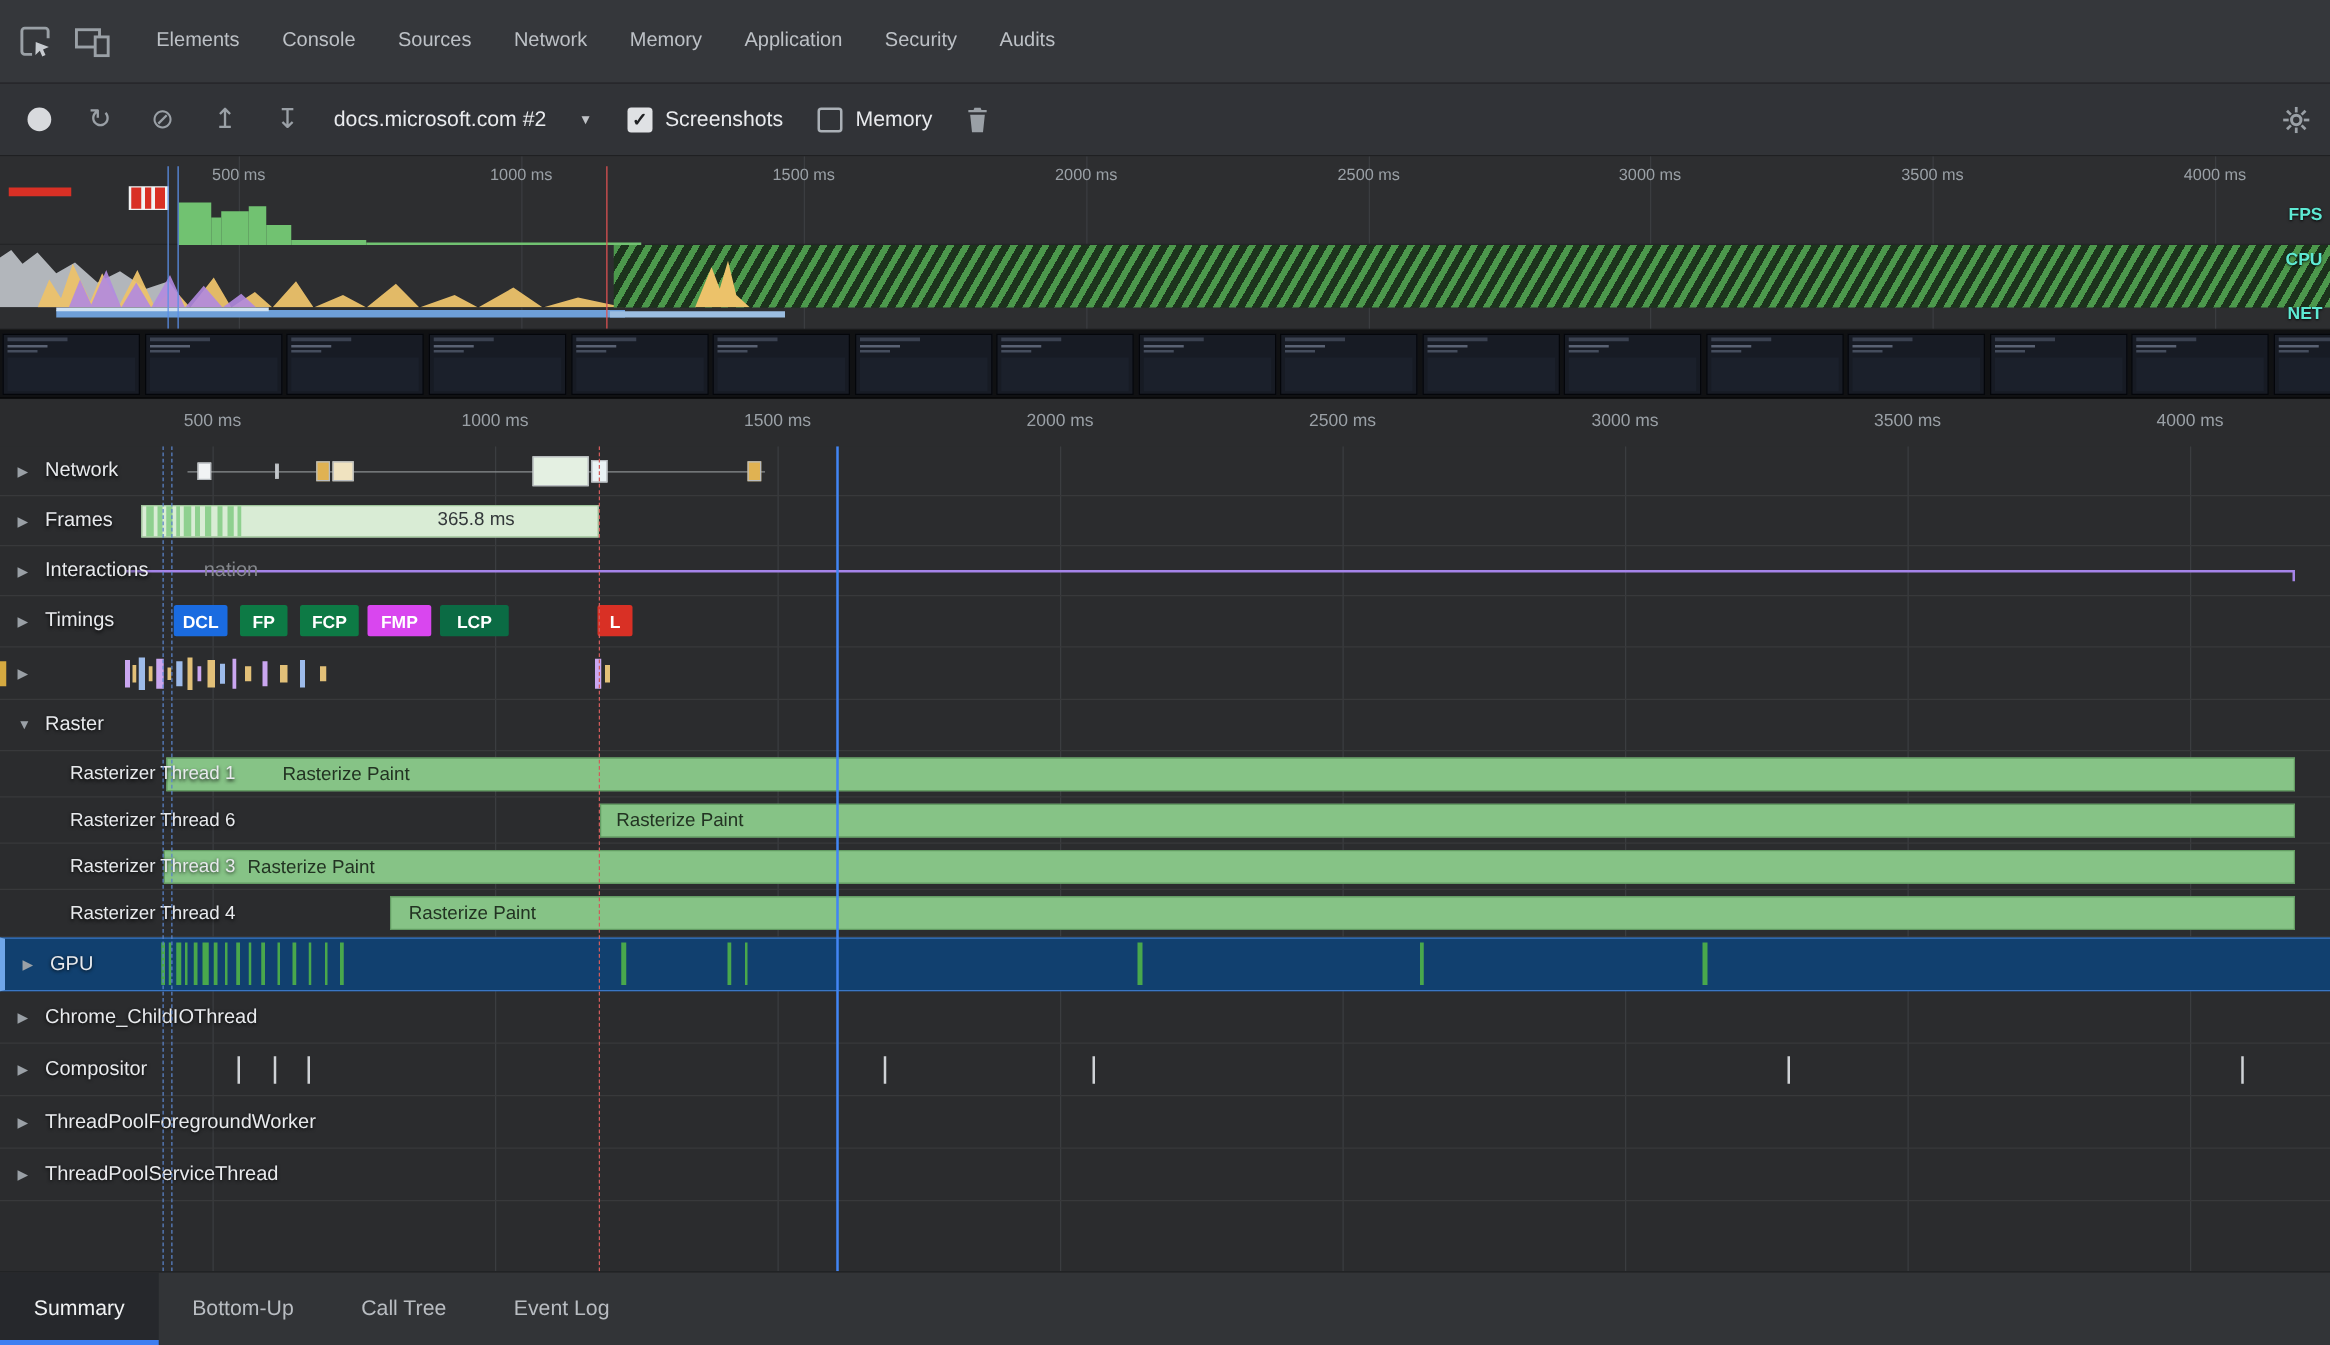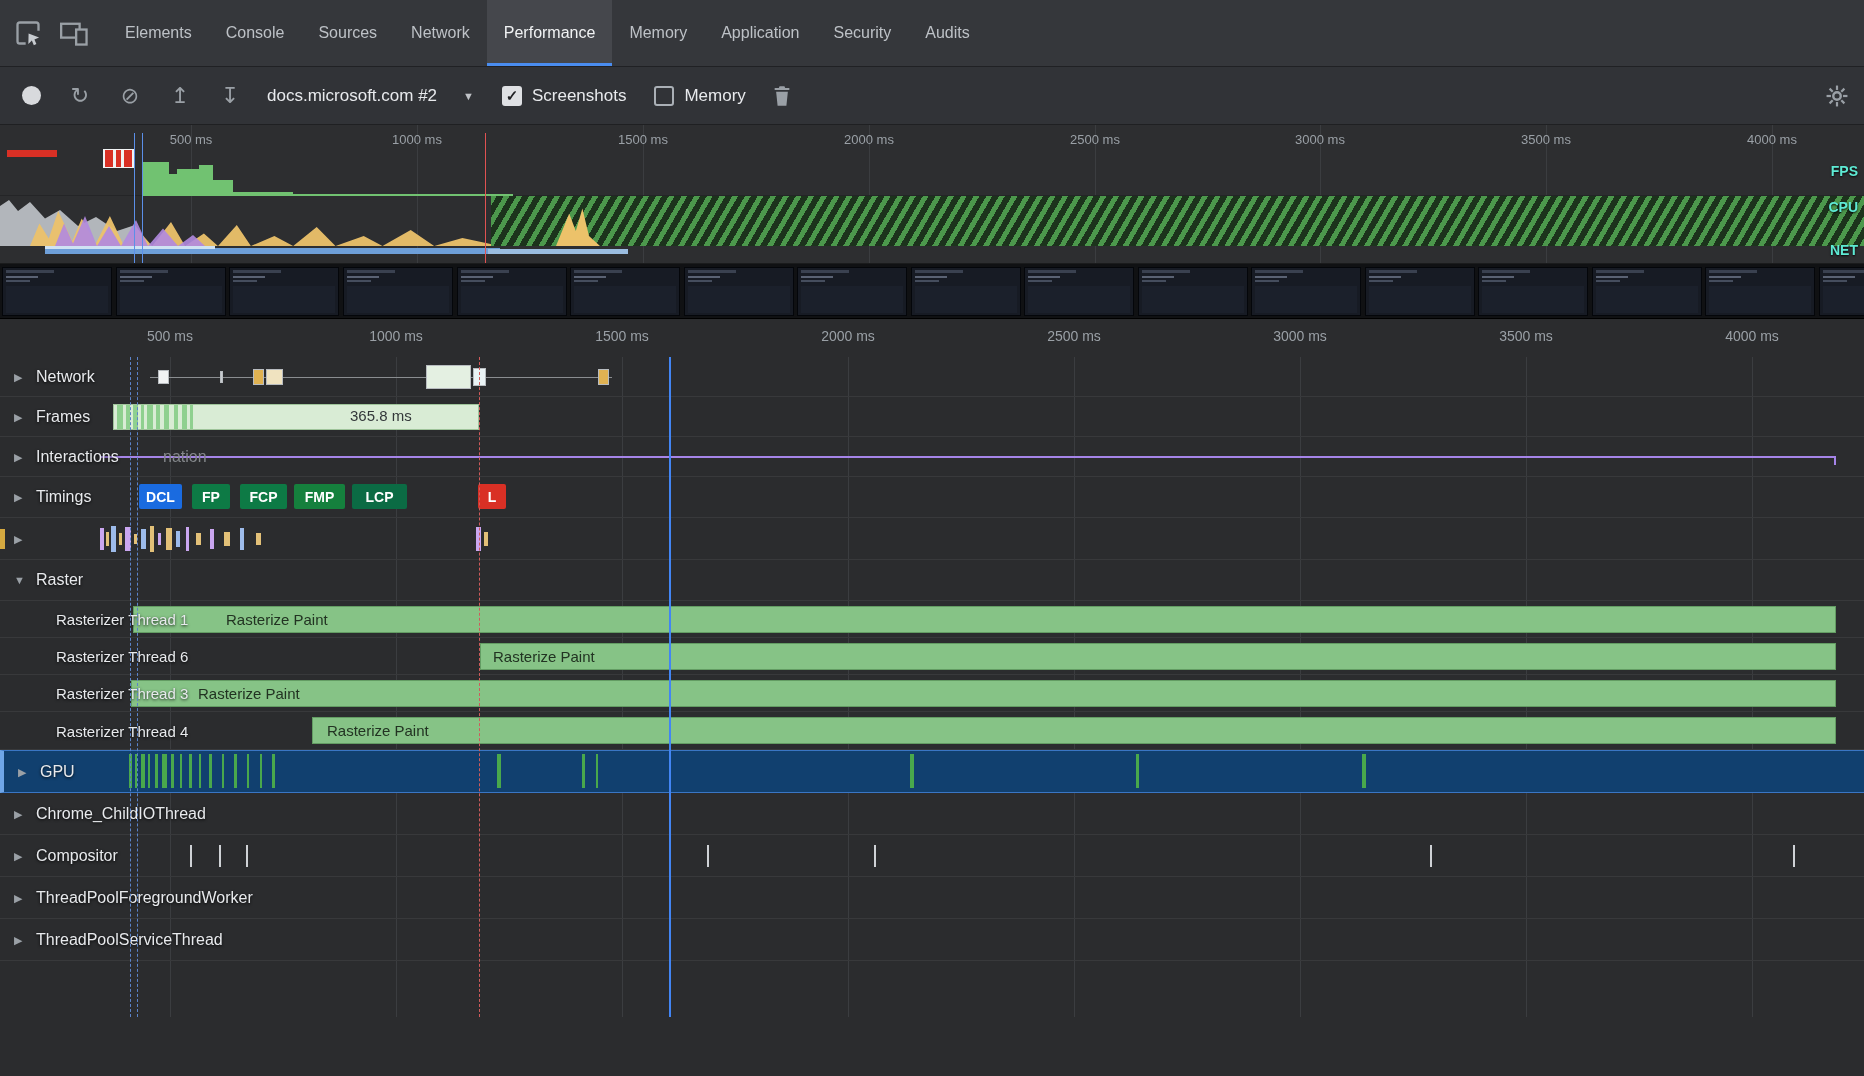--- a/index.html
+++ b/index.html
@@ -126,21 +126,20 @@
           <rect x="14" y="8" width="9" height="13" fill="#35373b" stroke="#9aa0a6" stroke-width="2"></rect>
         </svg>
       </span>
     </div>
     <nav class="tabs">
 
     <div class="tab">Elements</div>
         <div class="tab">Console</div>
         <div class="tab">Sources</div>
         <div class="tab">Network</div>
-        <div class="tab active">Performance</div>
         <div class="tab">Memory</div>
         <div class="tab">Application</div>
         <div class="tab">Security</div>
         <div class="tab">Audits</div>
       </nav>
   </header>
 
   <div class="perf-toolbar">
     <div class="record-btn"></div>
     <span class="pt-icon uicon" style="margin-left:14px;">↻</span>
@@ -423,21 +422,21 @@
       <span class="row-label">Interactions</span>
       <span class="ghost">nation</span>
     </div>
 
     <div class="row" style="height:41px;">
       <div>
 
       <div class="badge" style="left: 139px; width: 43px; background: rgb(26, 107, 224);">DCL</div>
           <div class="badge" style="left: 192px; width: 38px; background: rgb(13, 122, 69);">FP</div>
           <div class="badge" style="left: 240px; width: 47px; background: rgb(13, 122, 69);">FCP</div>
-          <div class="badge" style="left: 294px; width: 51px; background: #15803d;">FMP</div>
+          <div class="badge" style="left: 294px; width: 51px; background: #d946ef;">FMP</div>
           <div class="badge" style="left: 352px; width: 55px; background: rgb(11, 107, 68);">LCP</div>
           <div class="badge" style="left: 478px; width: 28px; background: rgb(217, 48, 37);">L</div>
         </div>
       <span class="arrow">▶</span>
       <span class="row-label">Timings</span>
     </div>
 
     <div class="row" style="height:42px;">
       <div class="main-mark"></div>
       <div>
@@ -557,14 +556,21 @@
       <span class="arrow">▶</span>
       <span class="row-label">ThreadPoolServiceThread</span>
     </div>
 
     <div class="overlay dash-blue" style="left:130px;"></div>
     <div class="overlay dash-blue" style="left:137px;"></div>
     <div class="overlay dash-red" style="left:479px;"></div>
     <div class="overlay playhead" style="left:669px;"></div>
   </div>
 
+  <footer class="bottom-bar">
+
+  <div class="btab active">Summary</div>
+      <div class="btab">Bottom-Up</div>
+      <div class="btab">Call Tree</div>
+      <div class="btab">Event Log</div>
+    </footer>
 
 </div>
 
 </body></html>

